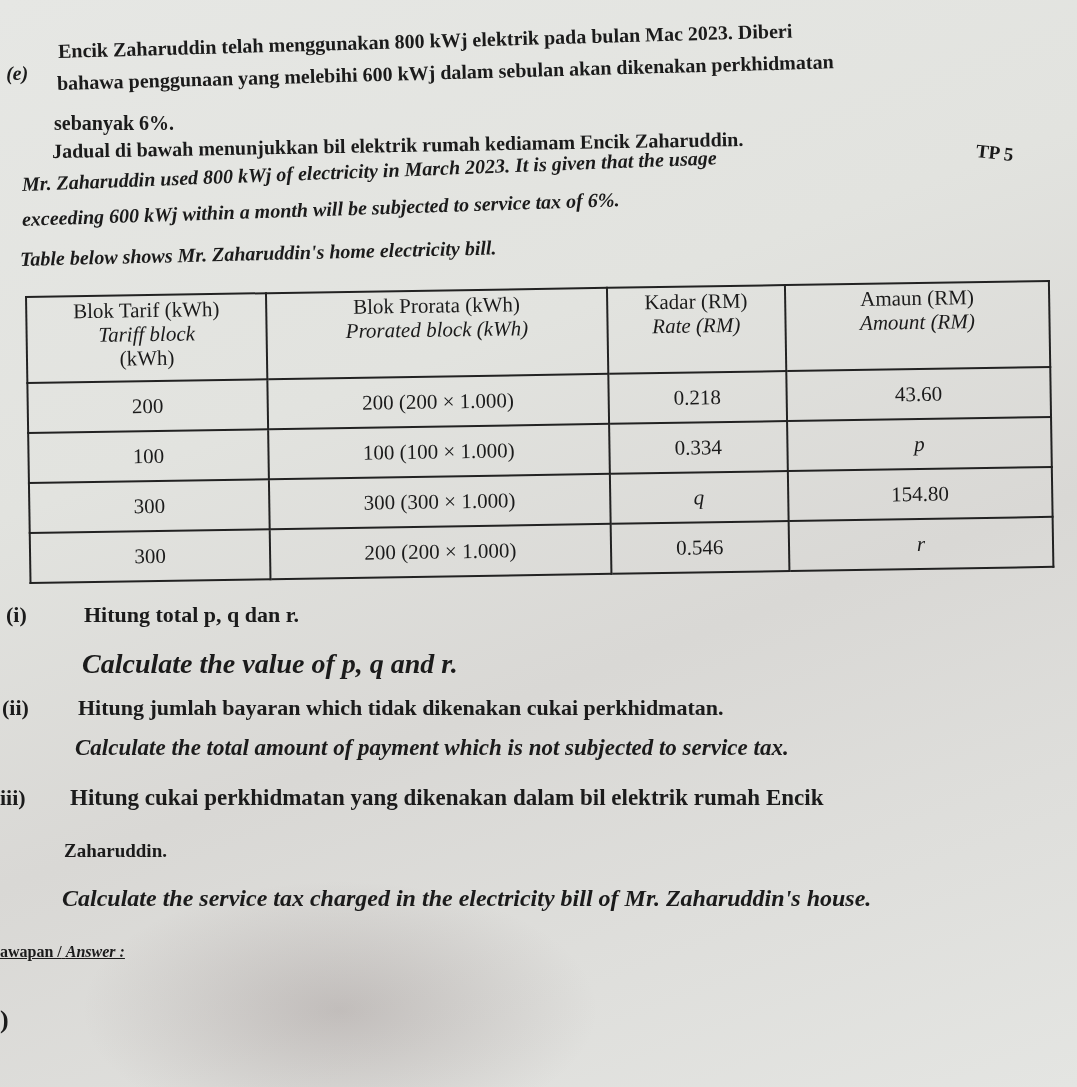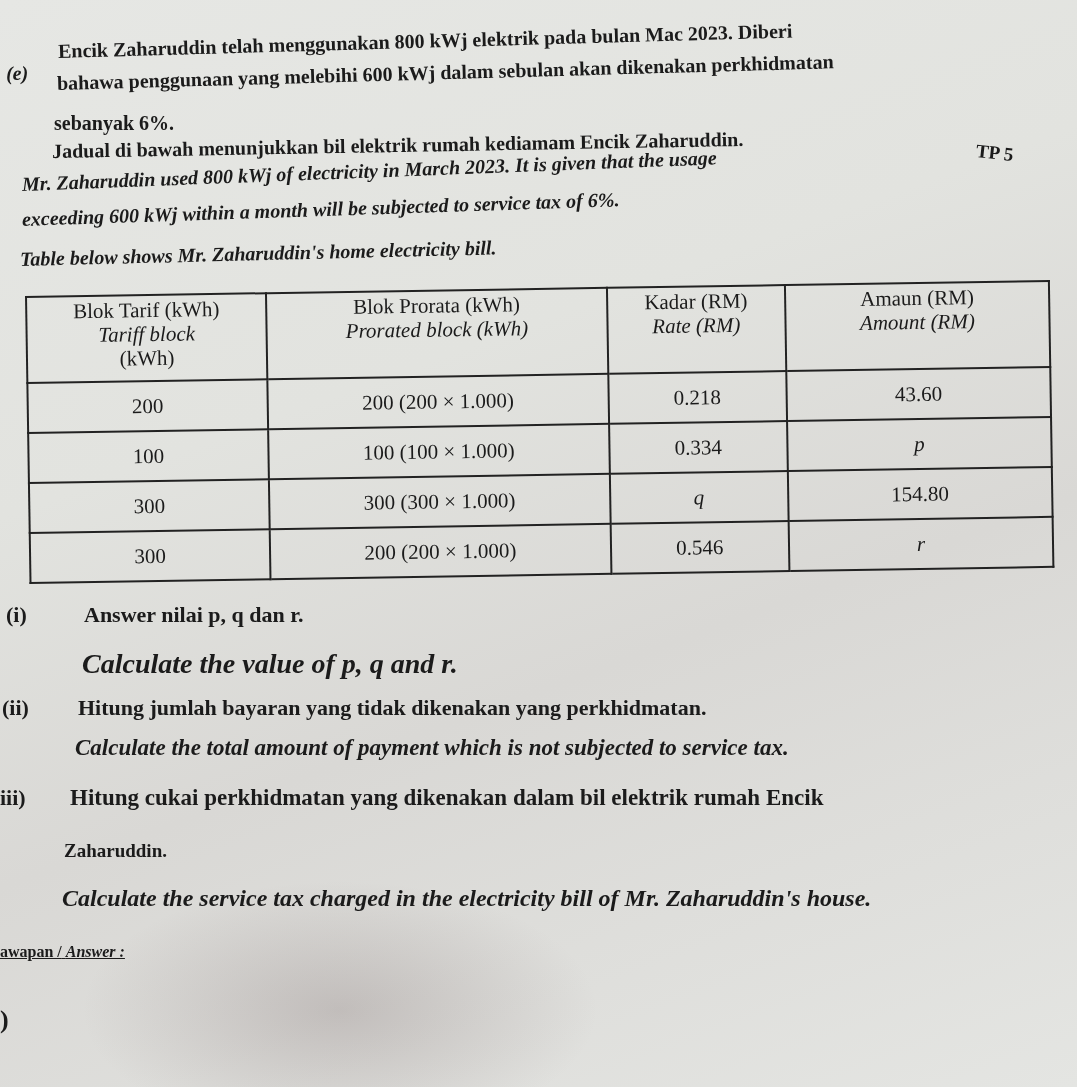--- a/index.html
+++ b/index.html
@@ -95,25 +95,25 @@
     <tr>
       <td>300</td>
       <td>200 (200 × 1.000)</td>
       <td>0.546</td>
       <td class="i">r</td>
     </tr>
   </tbody>
 </table>
 
 <div class="qlabel b" style="left:6px;top:602px;">(i)</div>
-<div class="line b" style="left:84px;top:602px;font-size:22px;">Answer nilai p, q dan r.</div>
+<div class="line b" style="left:84px;top:602px;font-size:22px;">Hitung total p, q dan r.</div>
 <div class="line b i" style="left:82px;top:648px;font-size:28px;">Calculate the value of p, q and r.</div>
 
 <div class="qlabel b" style="left:2px;top:695px;">(ii)</div>
-<div class="line b" style="left:78px;top:695px;font-size:22px;">Hitung jumlah bayaran yang tidak dikenakan yang perkhidmatan.</div>
+<div class="line b" style="left:78px;top:695px;font-size:22px;">Hitung jumlah bayaran which tidak dikenakan cukai perkhidmatan.</div>
 <div class="line b i" style="left:75px;top:735px;font-size:23px;">Calculate the total amount of payment which is not subjected to service tax.</div>
 
 <div class="qlabel b" style="left:0px;top:785px;">iii)</div>
 <div class="line b" style="left:70px;top:785px;font-size:23px;text-align:center;">Hitung cukai perkhidmatan yang dikenakan dalam bil elektrik rumah Encik</div>
 <div class="line b" style="left:64px;top:840px;font-size:19px;">Zaharuddin.</div>
 <div class="line b i" style="left:62px;top:885px;font-size:24px;">Calculate the service tax charged in the electricity bill of Mr. Zaharuddin's house.</div>
 
 <div class="line b" style="left:0px;top:943px;font-size:16px;text-decoration:underline;">
   <span>awapan /</span>
   <span class="i">Answer :</span>

